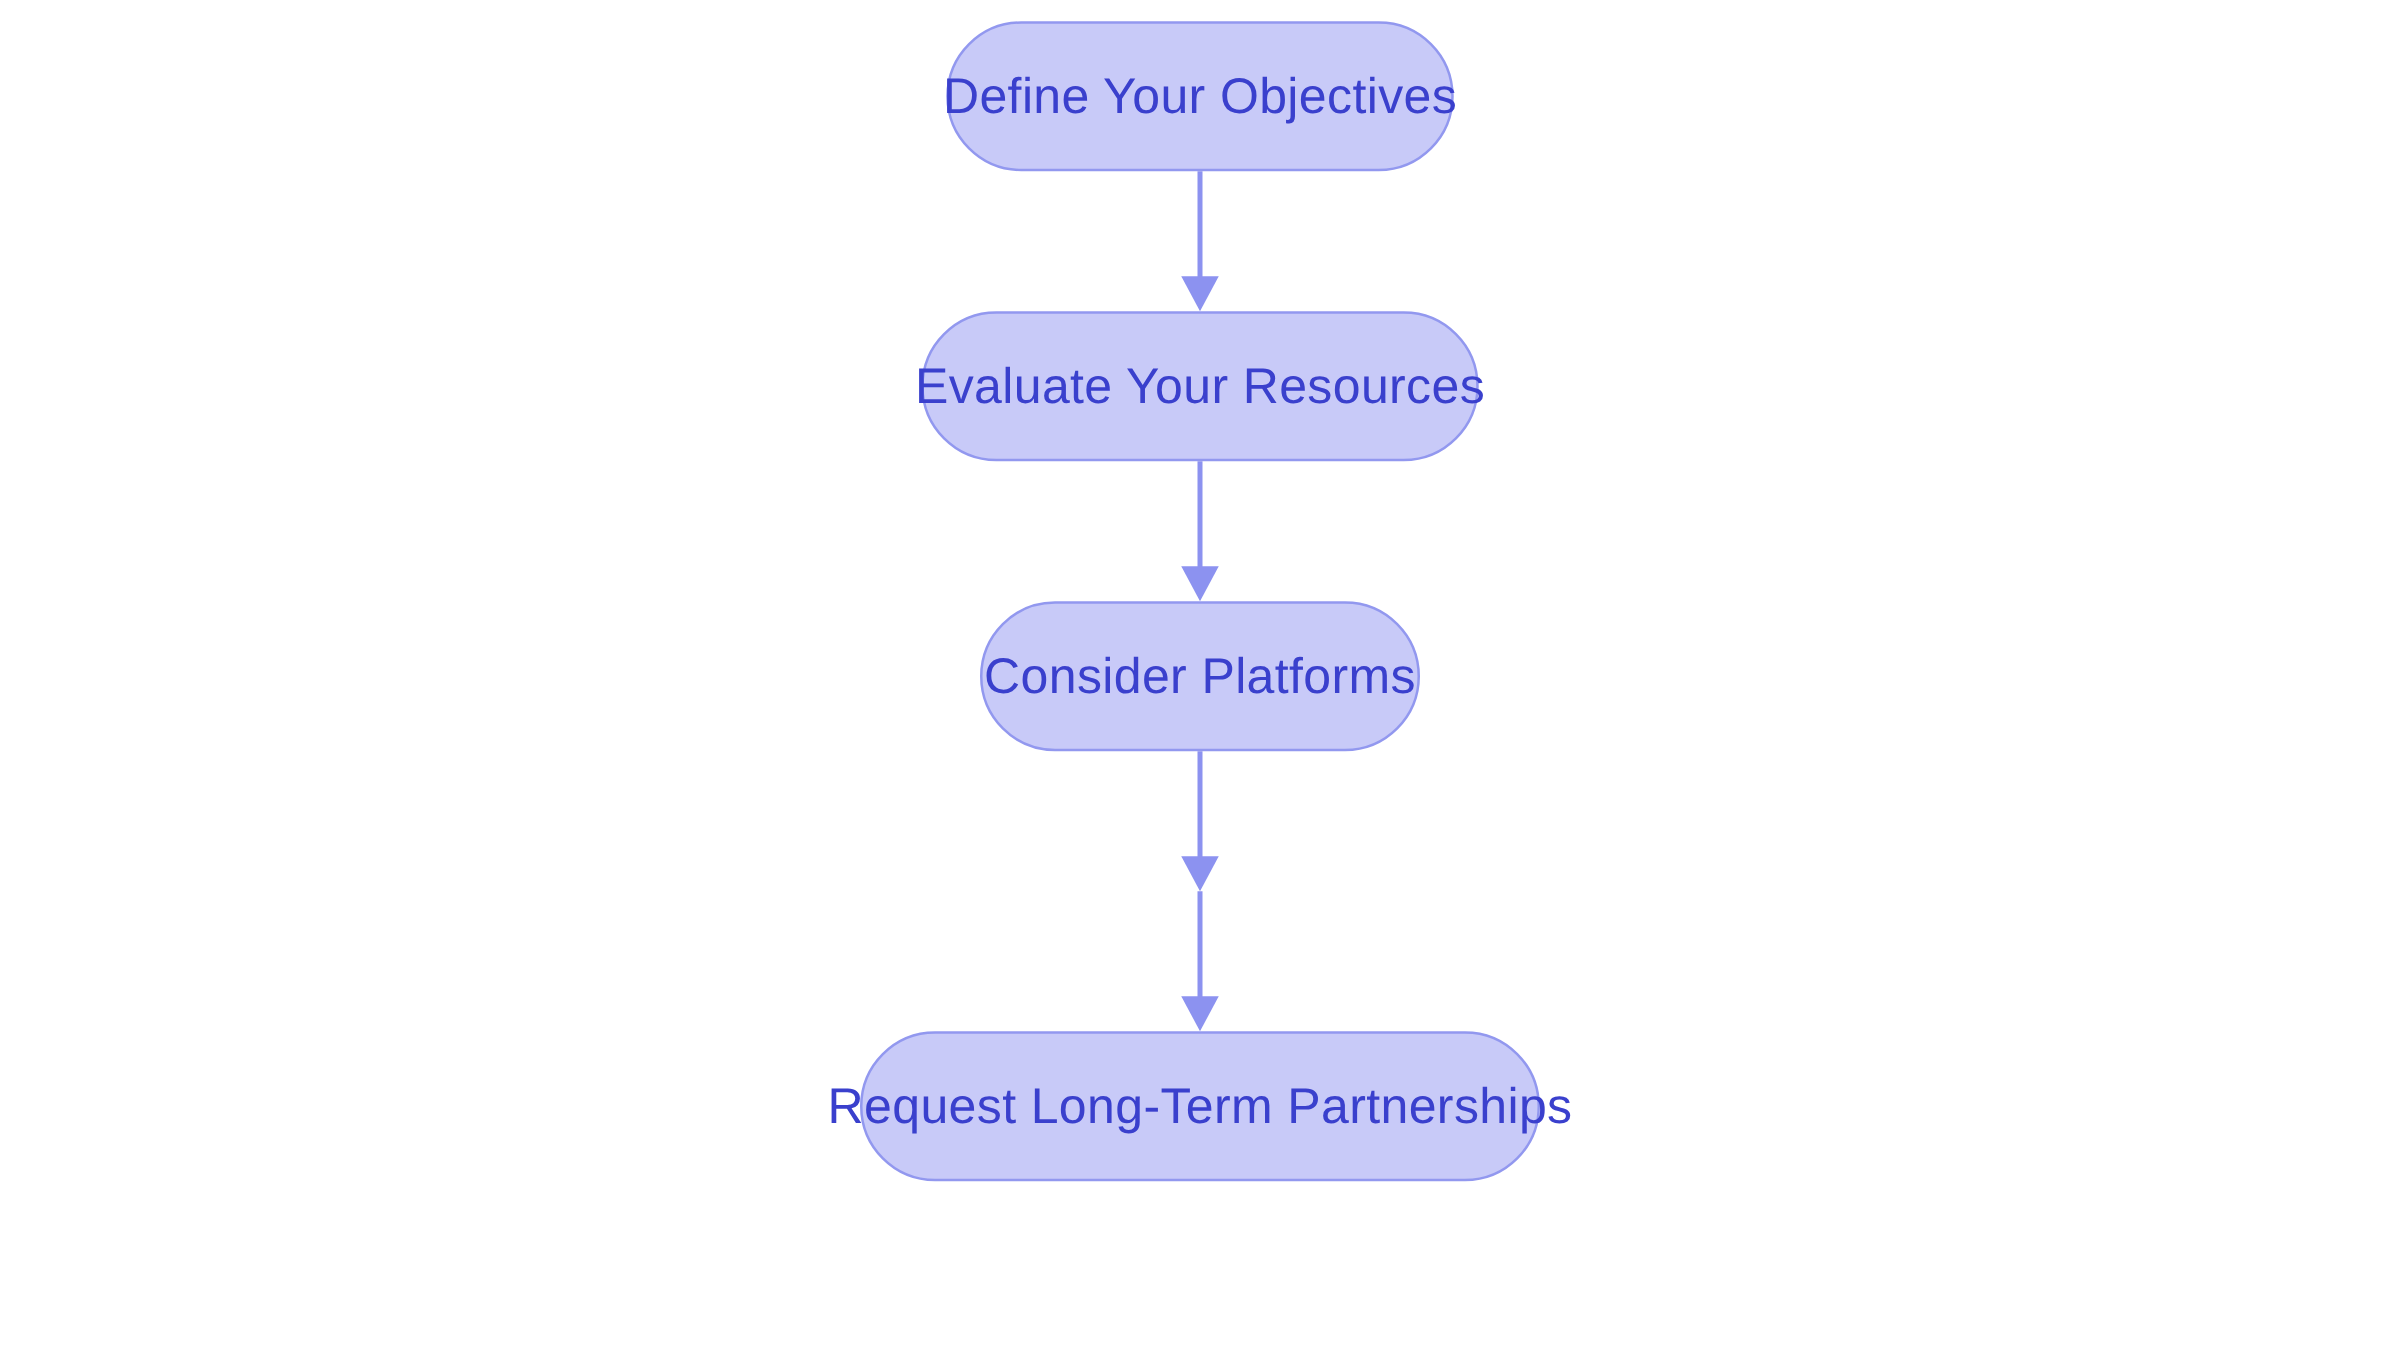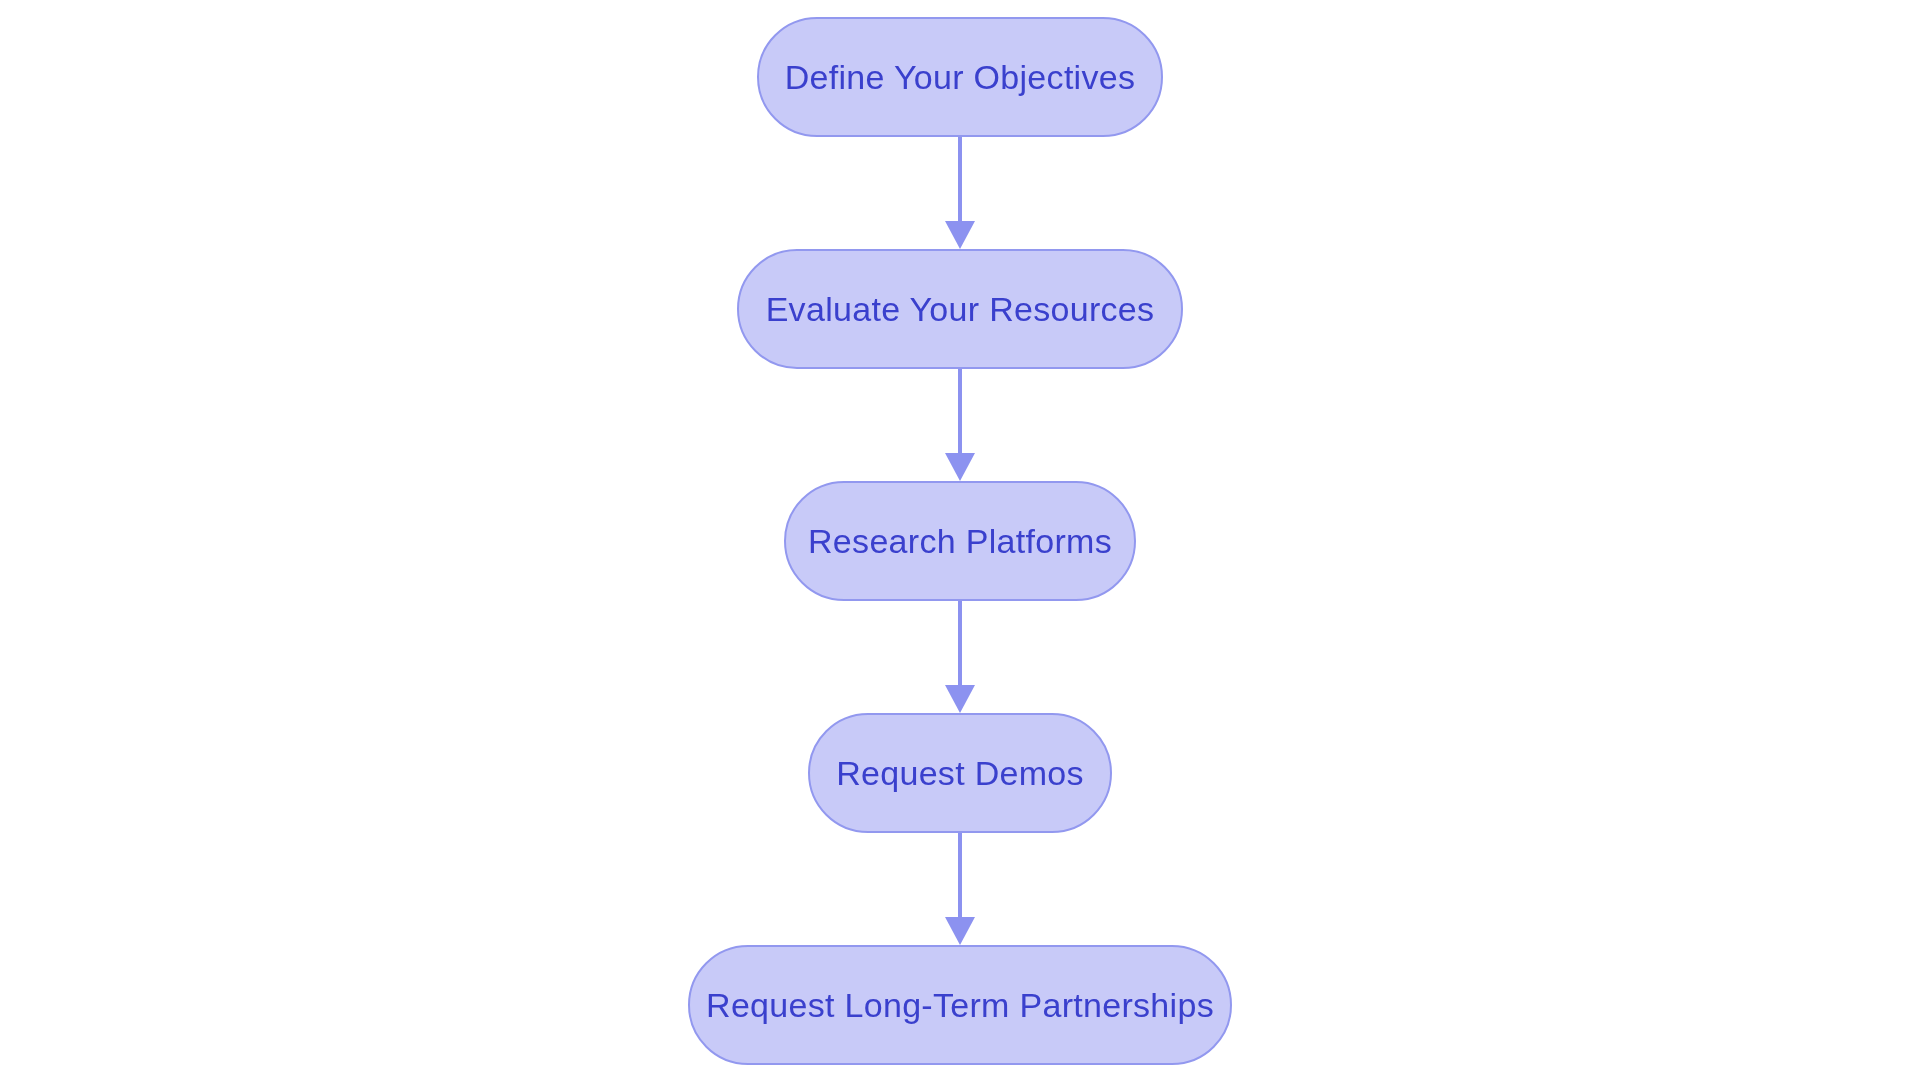--- a/index.html
+++ b/index.html
@@ -22,21 +22,21 @@
   .node {
     box-sizing: border-box;
     height: 120px;
     border-radius: 60px;
     background: #c8caf8;
     border: 2px solid #9298ef;
     display: flex;
     align-items: center;
     justify-content: center;
     color: #3a40cd;
-    font-size: 34px;
+    font-size: 40px;
     letter-spacing: 0.3px;
     white-space: nowrap;
   }
   .node-1 { width: 406px; }
   .node-2 { width: 446px; }
   .node-3 { width: 352px; }
   .node-4 { width: 304px; }
   .node-5 { width: 544px; }
   .connector {
     position: relative;
@@ -82,31 +82,28 @@
   <div class="node node-2">
     <span>Evaluate Your Resources</span>
   </div>
 
   <div class="connector">
     <div class="arrow-line"></div>
     <div class="arrow-head"></div>
   </div>
 
   <div class="node node-3">
-    <span>Research Platforms</span>
+    <span>Consider Platforms</span>
   </div>
 
   <div class="connector">
     <div class="arrow-line"></div>
     <div class="arrow-head"></div>
   </div>
 
-  <div class="node node-4">
-    <span>Request Demos</span>
-  </div>
 
   <div class="connector">
     <div class="arrow-line"></div>
     <div class="arrow-head"></div>
   </div>
 
   <div class="node node-5">
     <span>Request Long-Term Partnerships</span>
   </div>
 

